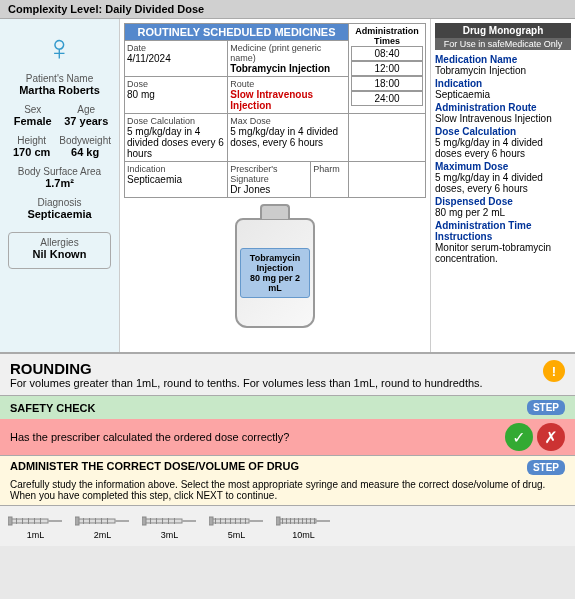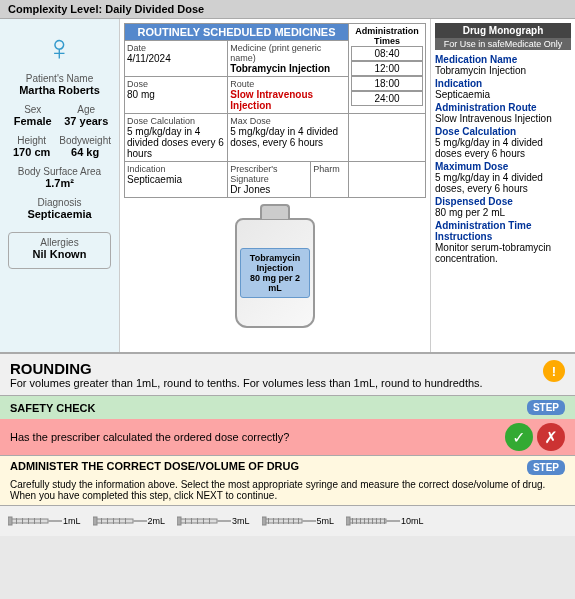--- a/index.html
+++ b/index.html
@@ -315,21 +315,21 @@
       display: flex;
       background: #f0f0f0;
       border-top: 1px solid #aaa;
       padding: 6px 8px;
       gap: 12px;
       align-items: center;
     }
 
     .syringe-item {
       display: flex;
-      flex-direction: row;
+      flex-direction: column;
       align-items: center;
       font-size: 9px;
     }
 
     .syringe-svg {
       width: 55px;
       height: 18px;
     }
 
     .times-col {

